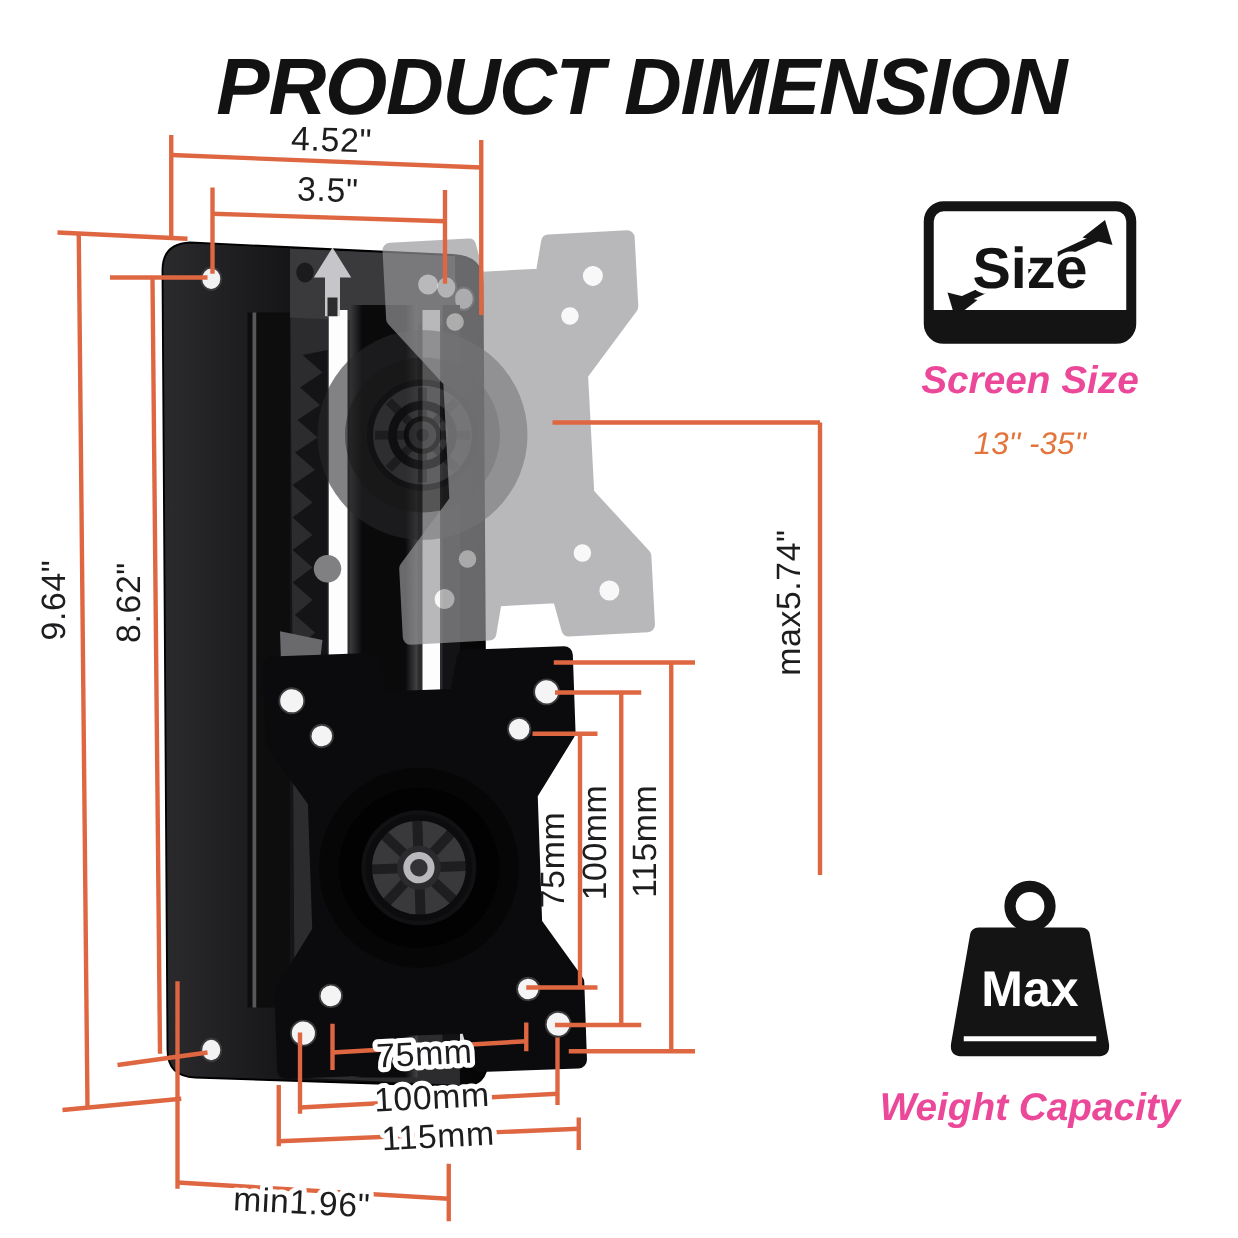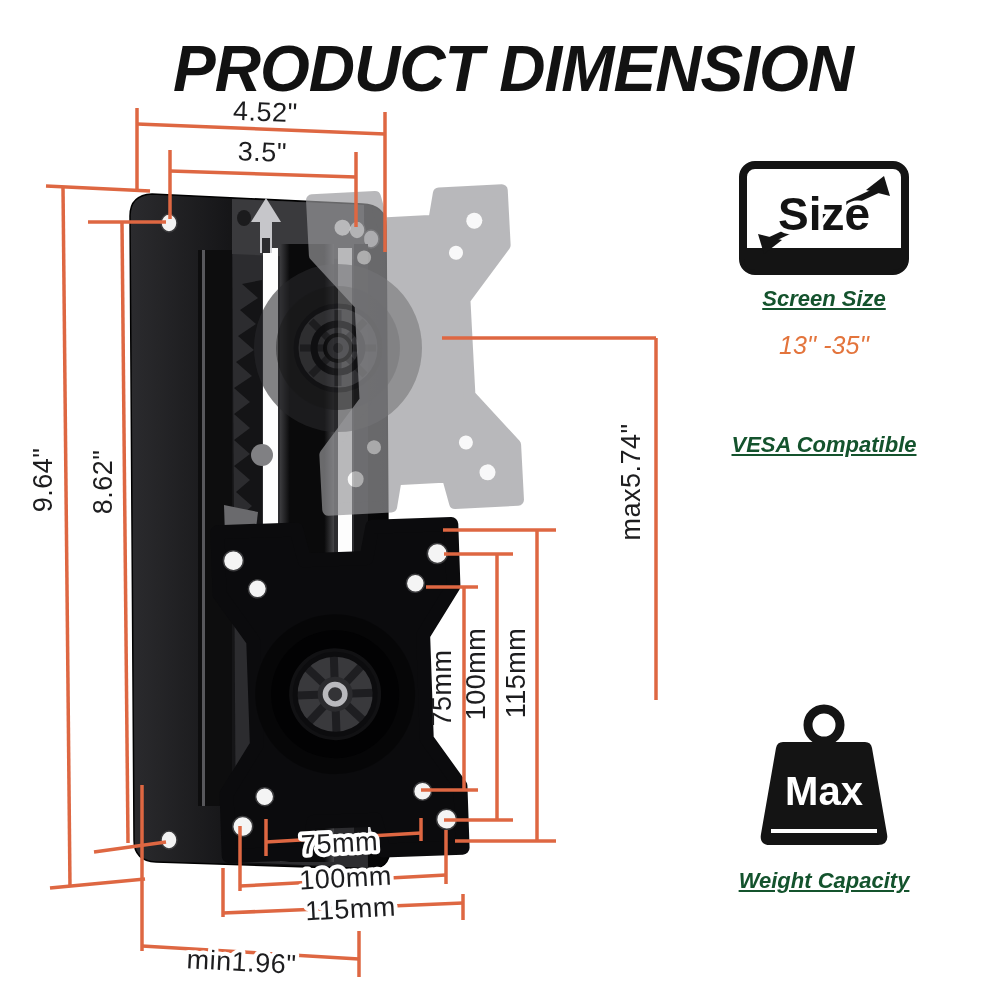--- a/index.html
+++ b/index.html
@@ -11,21 +11,21 @@
   .diagram{position:absolute;left:0;top:0;}
   
   .dline line{stroke:#DE6742;stroke-width:3.5px;}
   .dim{font-family:"Liberation Sans",sans-serif;font-size:27px;fill:#1d1d1f;letter-spacing:.5px;}
   .dim.halo{paint-order:stroke;stroke:#ffffff;stroke-width:8px;stroke-linejoin:round;}
   
   .feature{position:absolute;left:688px;width:272px;text-align:center;}
   .f-size{top:160px;}
   .f-vesa{top:422px;}
   .f-weight{top:700px;text-align:center;}
-  .feature h3{margin:10px 0 2px 0;font-size:22px;font-weight:bold;font-style:italic;color:#14532d;text-decoration:underline;}
+  .feature h3{margin:10px 0 2px 0;font-size:31px;font-weight:bold;font-style:italic;color:#ec4899;}
   .feature p{margin:19px 0 0 0;font-size:25px;font-style:italic;color:#E3743C;white-space:nowrap;}
   .icon-wrap{display:flex;justify-content:center;}
   .icon-label{font-family:"Liberation Sans",sans-serif;font-weight:bold;}
 </style>
 </head>
 <body>
 
 <div class="stage">
 
   <h1 class="page-title">PRODUCT DIMENSION</h1>
@@ -207,21 +207,20 @@
         <polygon points="146,16 152,36 128,30" fill="#141414"></polygon>
         <polygon points="26,94 20,74 44,80" fill="#141414"></polygon>
         <text class="icon-label" x="86" y="70" text-anchor="middle" font-size="46" fill="#141414" style="paint-order:stroke;stroke:#ffffff;stroke-width:9px;">Size</text>
       </svg>
     </div>
     <h3>Screen Size</h3>
     <p>13'' -35''</p>
   </section>
 
   <section class="feature f-vesa">
-    <h3>VESA Compatible</h3>
   </section>
 
   <section class="feature f-weight">
     <div class="icon-wrap">
       <svg width="172" height="158" viewBox="0 0 172 158">
         <circle cx="86" cy="25" r="16" fill="none" stroke="#141414" stroke-width="9"></circle>
         <path d="M45,42 L127,42 Q133,42 134,48 L149,134 Q151,145 140,145 L32,145 Q21,145 23,134 L38,48 Q39,42 45,42 Z" fill="#141414"></path>
         <line x1="33" y1="131" x2="139" y2="131" stroke="#ffffff" stroke-width="4"></line>
         <text class="icon-label" x="86" y="105" text-anchor="middle" font-size="40" fill="#ffffff">Max</text>
       </svg>

